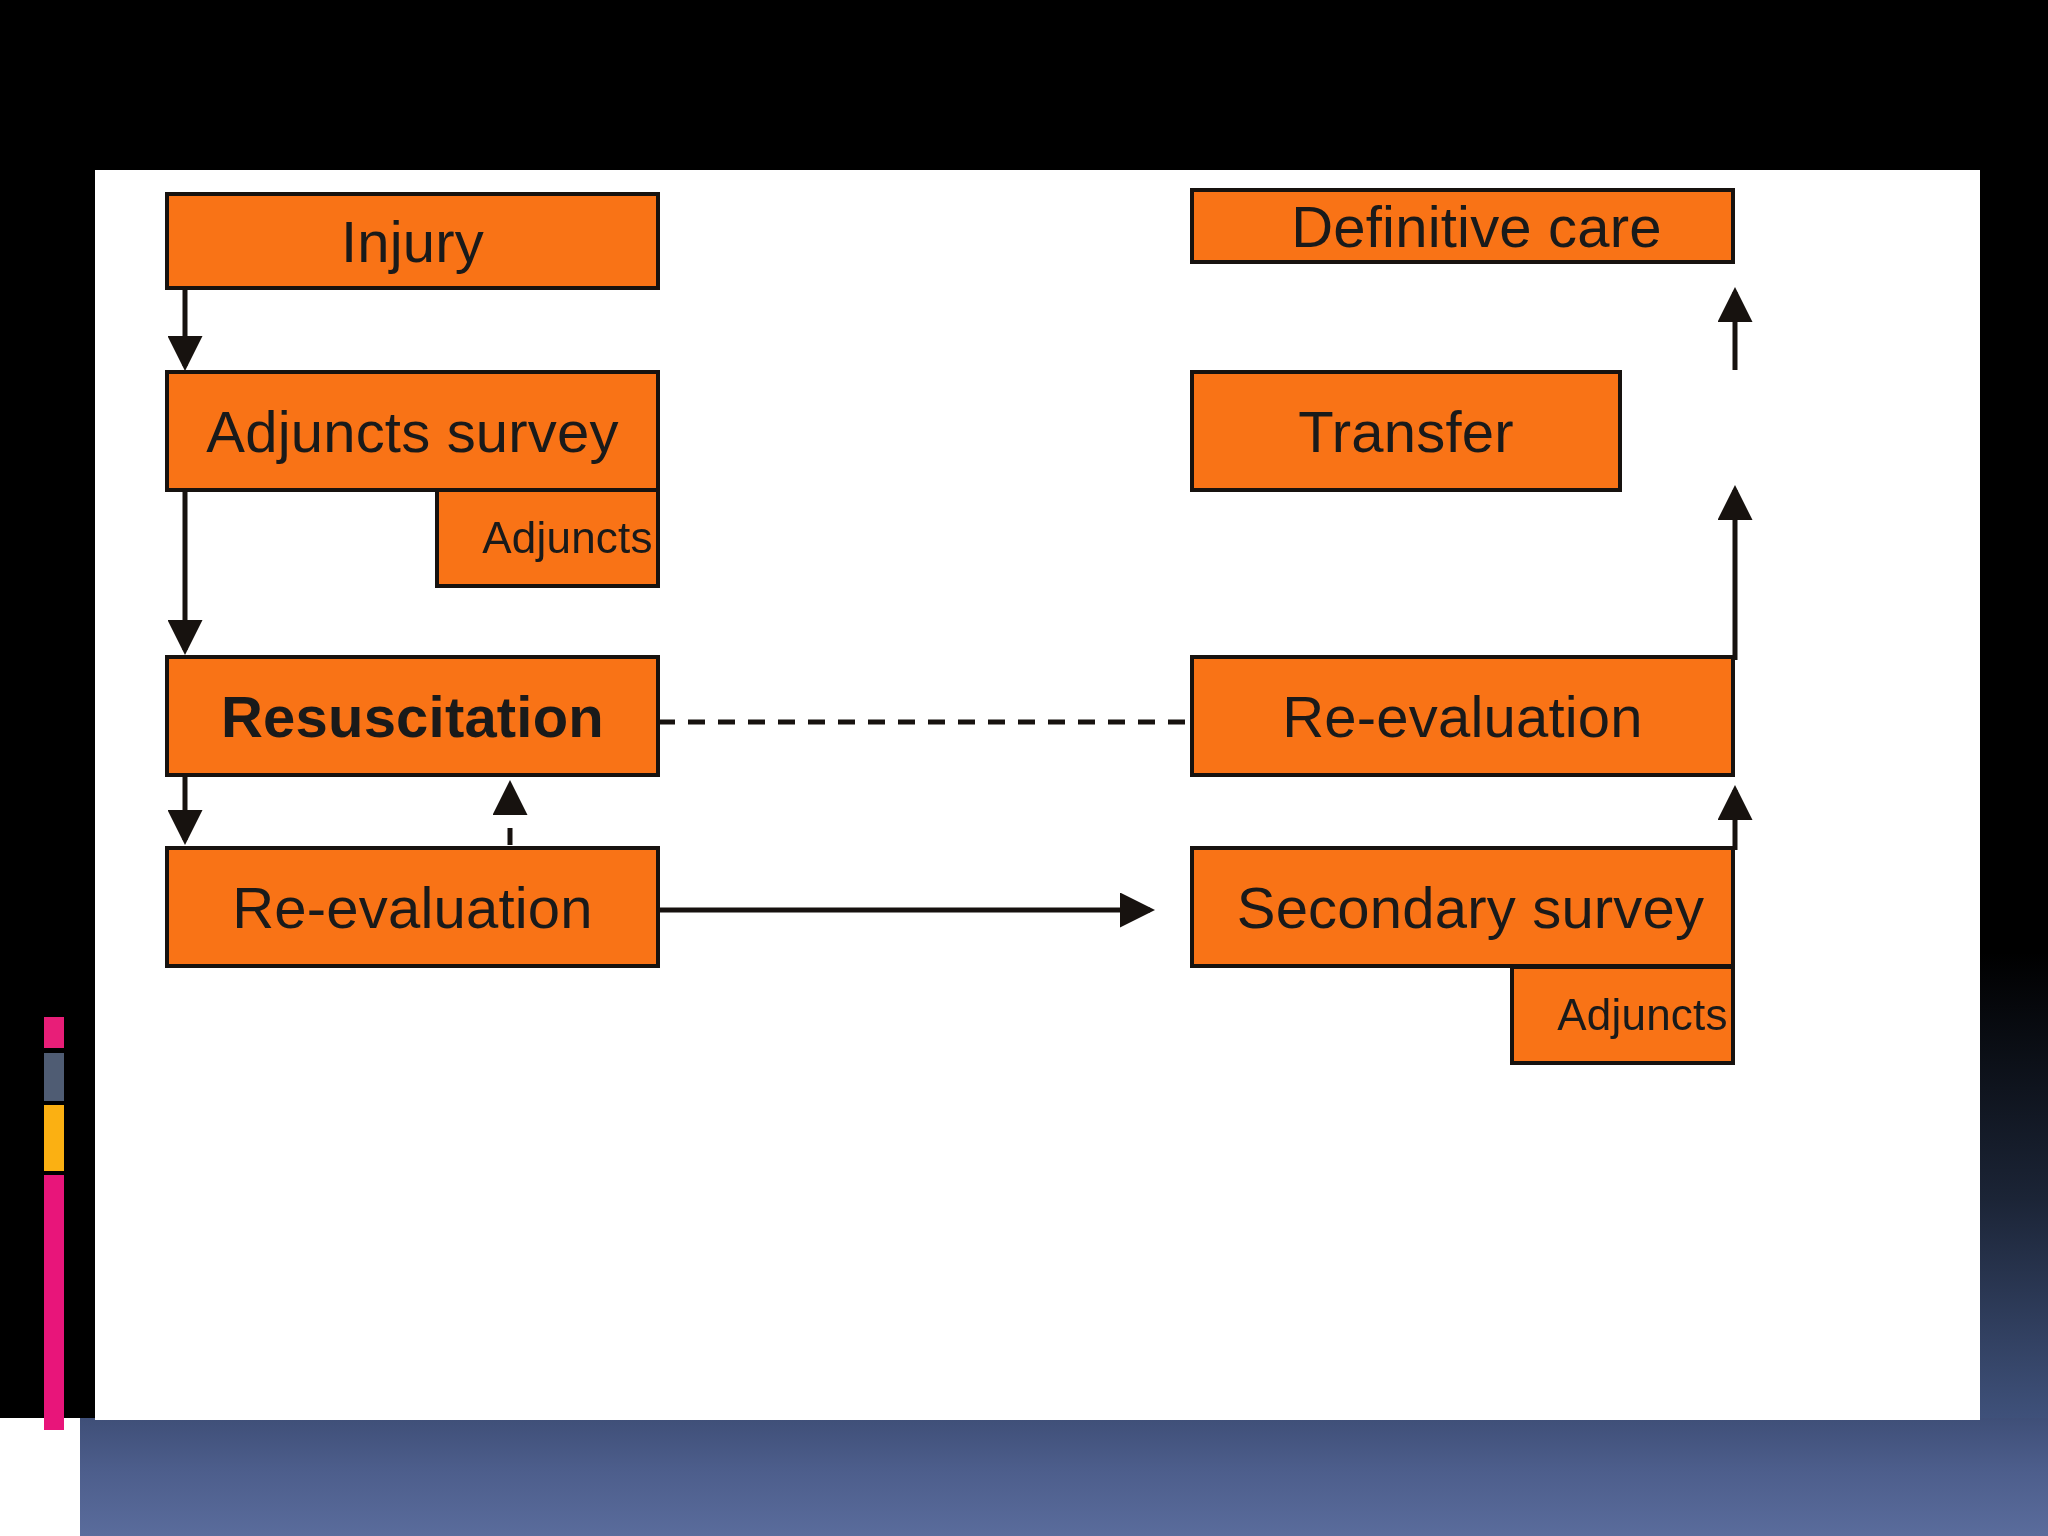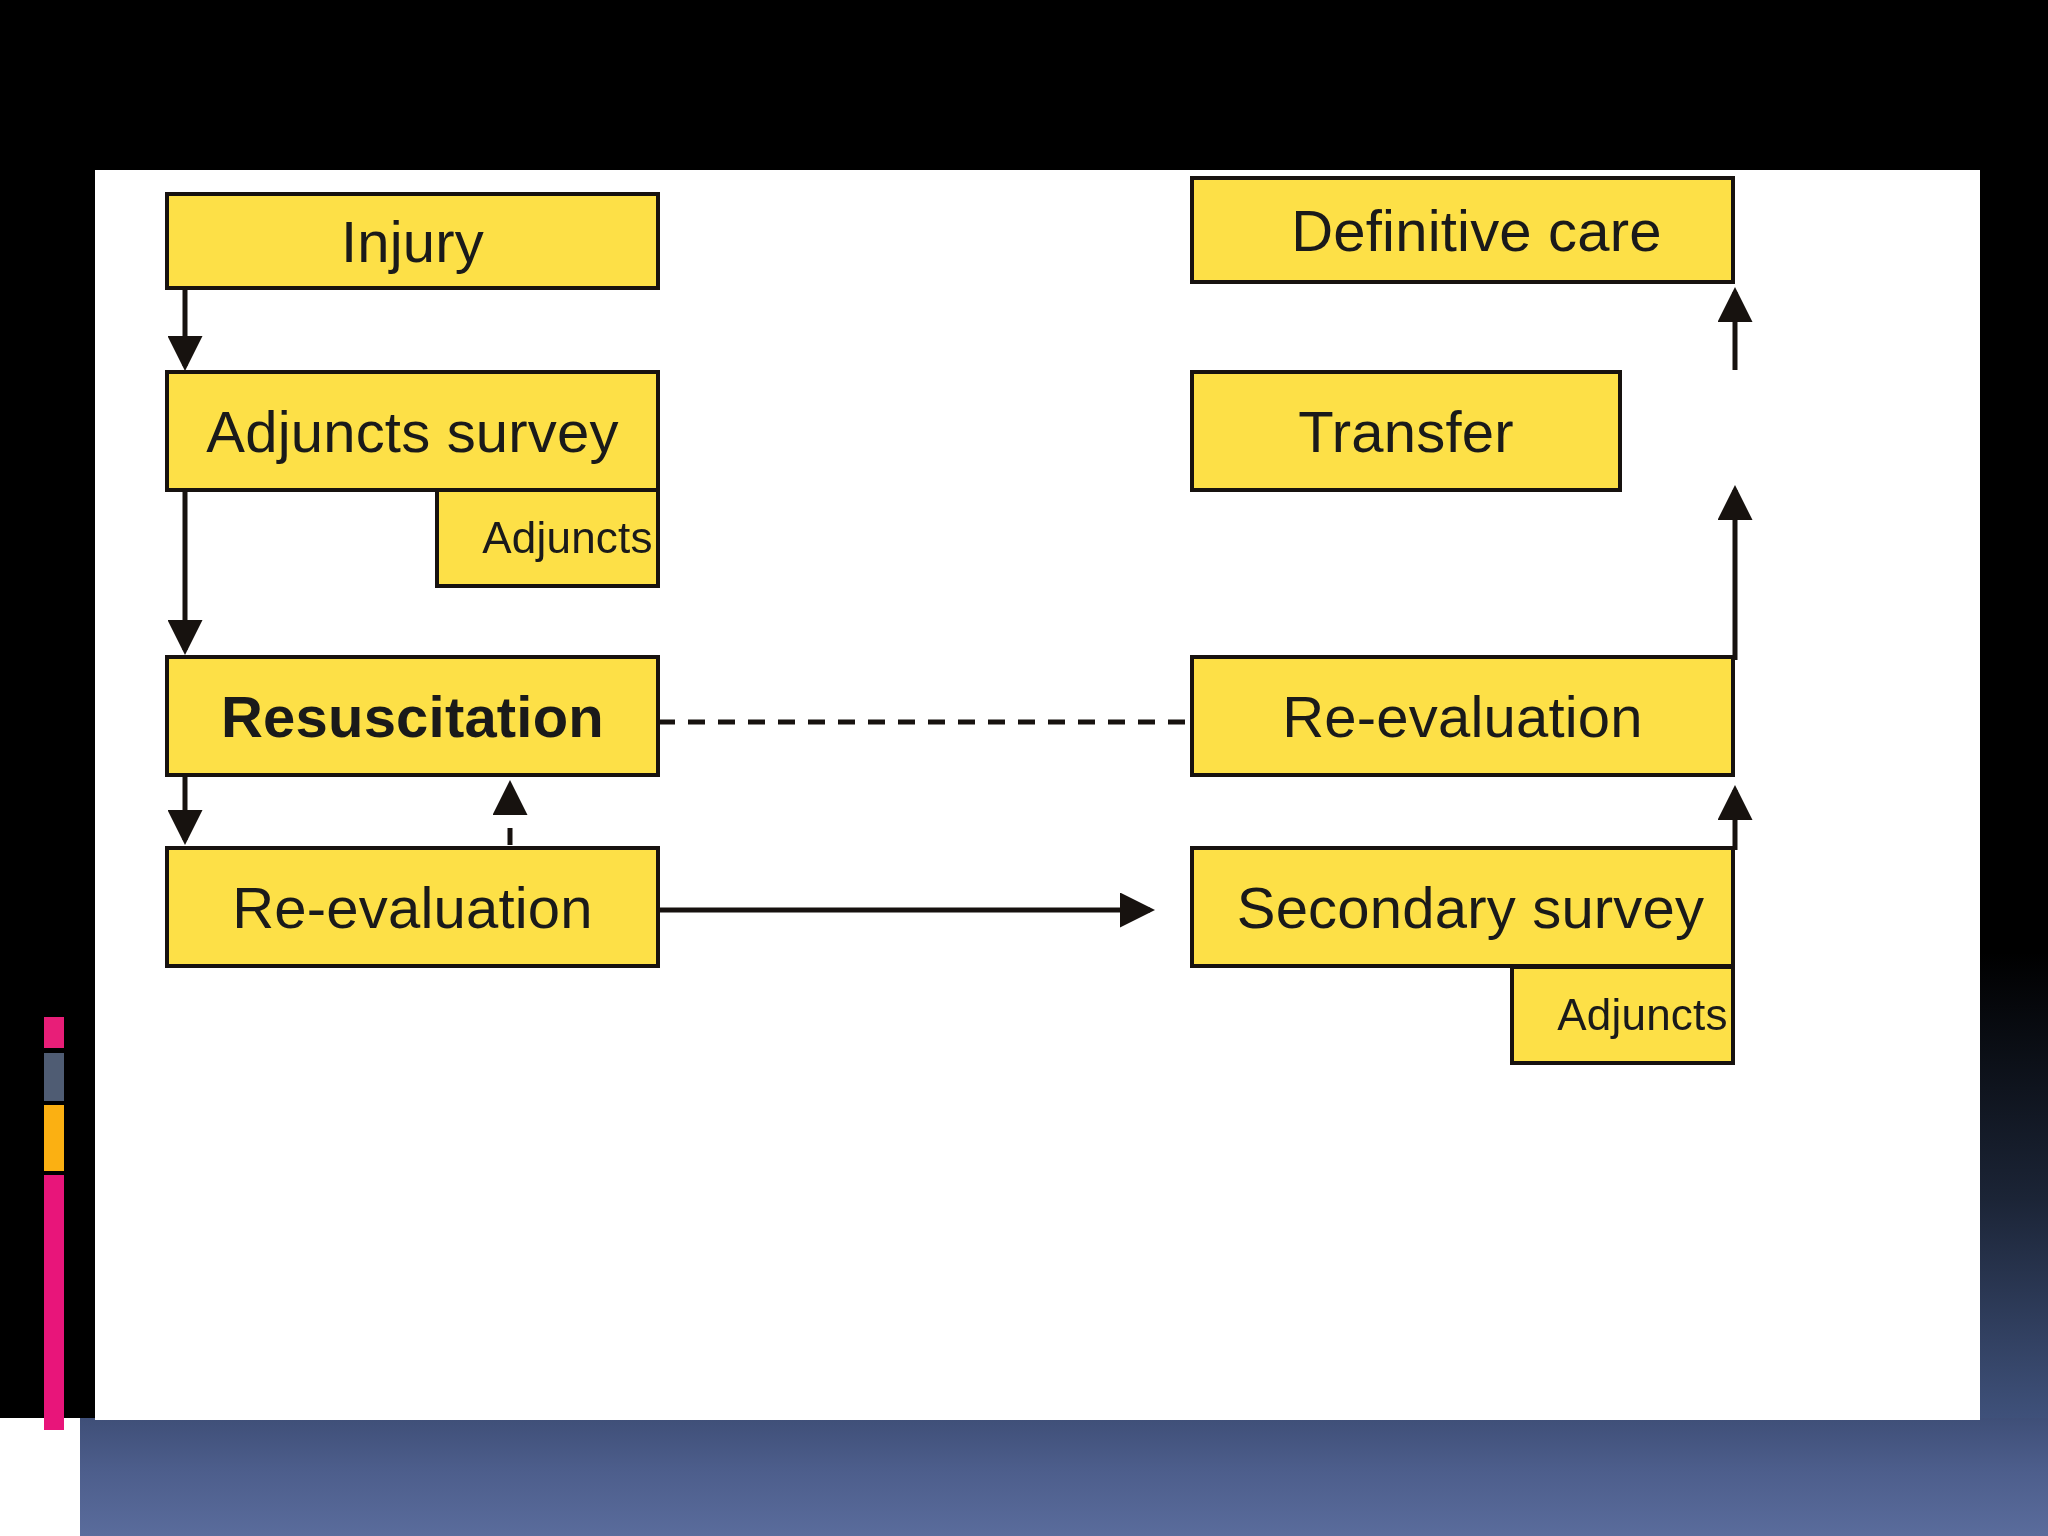--- a/index.html
+++ b/index.html
@@ -84,21 +84,21 @@
   .chart {
     position: absolute;
     left: 0; top: 0;
     width: 1885px;
     height: 1250px;
   }
   .node {
     position: absolute;
     box-sizing: border-box;
     border: 4px solid #17120f;
-    background: #fde047;
+    background: #f97316;
     color: #1a1a1a;
     display: flex;
     align-items: center;
     justify-content: center;
     letter-spacing: 0.2px;
     white-space: nowrap;
   }
   .node.primary-node { font-size: 58px; }
   .node.adjunct-node { font-size: 44px; padding-left: 40px; }
 
@@ -177,21 +177,21 @@
       </div>
 
       <div class="node primary-node" style="left:70px; top:485px; width:495px; height:122px;font-weight:bold;">
         <span>Resuscitation</span>
       </div>
 
       <div class="node primary-node" style="left:70px; top:676px; width:495px; height:122px;">
         <span>Re-evaluation</span>
       </div>
 
-      <div class="node primary-node" style="left:1095px; top:6px; width:545px; height:108px;padding-left:28px;">
+      <div class="node primary-node" style="left:1095px; top:18px; width:545px; height:76px;padding-left:28px;">
         <span>Definitive care</span>
       </div>
 
       <div class="node primary-node" style="left:1095px; top:200px; width:432px; height:122px;">
         <span>Transfer</span>
       </div>
 
       <div class="node primary-node" style="left:1095px; top:485px; width:545px; height:122px;">
         <span>Re-evaluation</span>
       </div>

